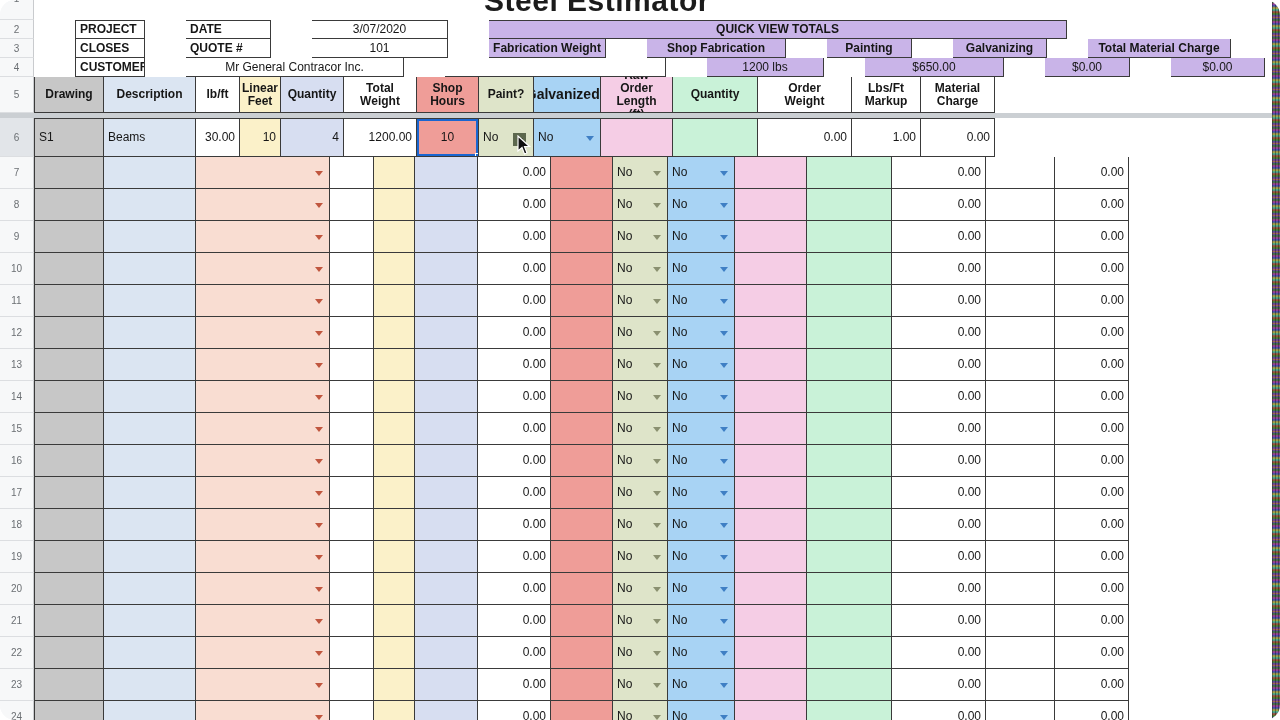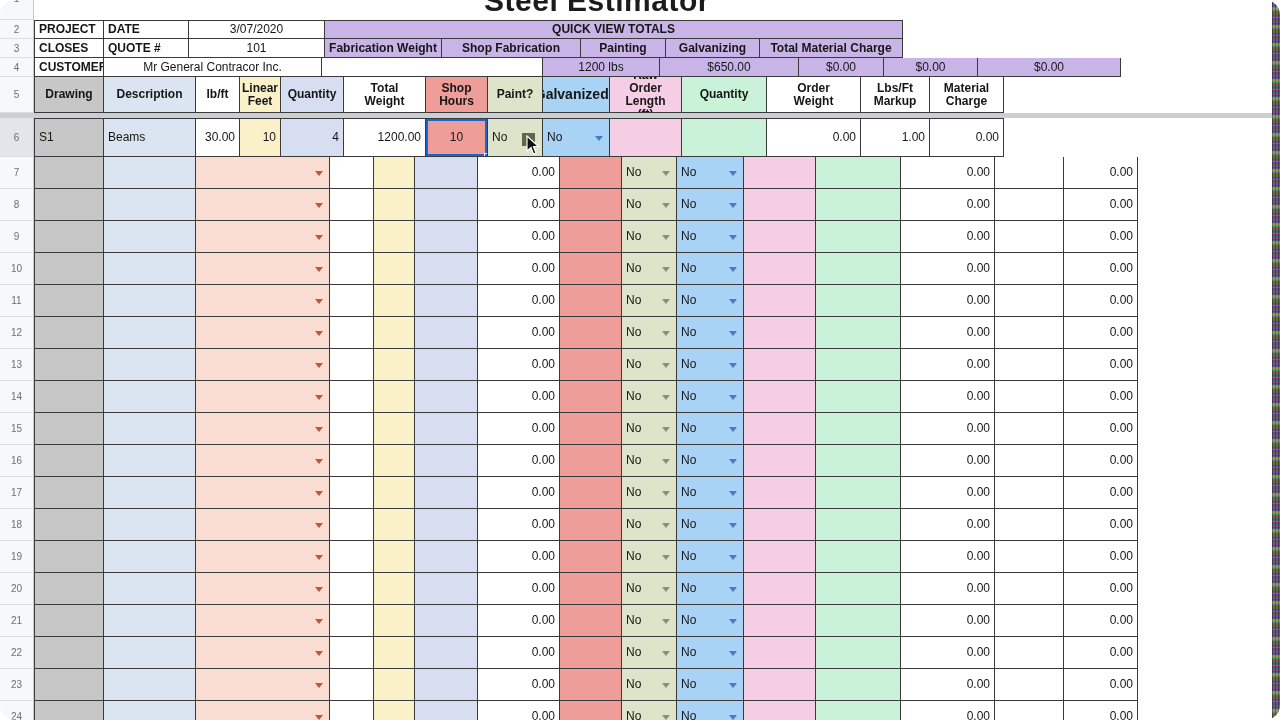--- a/index.html
+++ b/index.html
@@ -20,35 +20,35 @@
     display:flex; align-items:center; overflow:hidden; position:relative;
     font-size:12px; line-height:13px;
   }
   .trow .cell:first-child { border-left:1px solid #3a3a3a; }
   .bold { font-weight:700; }
   .ctr { justify-content:center; text-align:center; }
   .lft { justify-content:flex-start; padding-left:4px; }
   .rgt { justify-content:flex-end; padding-right:4px; }
   
   .w-draw{width:70px}.w-desc{width:92px}.w-mat{width:134px}.w-lbft{width:44px}
-  .w-lin{width:41px}.w-qty{width:63px}.w-tw{width:82px}.w-sh{width:62px}
+  .w-lin{width:41px}.w-qty{width:63px}.w-tw{width:73px}.w-sh{width:62px}
   .w-paint{width:55px}.w-galv{width:67px}.w-raw{width:72px}.w-qty2{width:85px}
   .w-ow{width:94px}.w-lbsft{width:69px}.w-mc{width:74px}
   
   .w-218{width:218px}.w-85{width:85px}.w-136{width:136px}.w-578{width:578px}
   .w-117{width:117px}.w-139{width:139px}.w-85b{width:85px}.w-94{width:94px}.w-143{width:143px}.w-221{width:221px}
   
   .bg-gray{background:#c7c7c7}.bg-desc{background:#dbe5f2}.bg-peach{background:#f9ddd2}
   .bg-yel{background:#fbf1c9}.bg-peri{background:#d7def1}.bg-salmon{background:#ef9d98}
   .bg-sage{background:#dee4c9}.bg-galv{background:#a8d3f4}.bg-pink{background:#f5cde5}
   .bg-mint{background:#c9f2d8}.bg-purple{background:#c9b4e8}.bg-white{background:#ffffff}
   
   .info-table { position:absolute; left:34px; top:20px; }
   .info-table .trow:first-child .cell { border-top:1px solid #3a3a3a; }
-  .info-table .cell { height:19px; }
+  .info-table .cell { height:19px;margin-left:41px; }
   .header-row { position:absolute; left:34px; top:77px; }
   .header-row .cell {
     height:36px; font-weight:700; justify-content:center; text-align:center;
     line-height:13px; padding:13px;
   }
   .header-row .small-h { font-size:14px; }
   .divider { position:absolute; left:0; top:113px; width:1280px; height:5px; background:#cbcfd3; }
   .data-area { position:absolute; left:34px; top:118px; }
   .data-area .trow:first-child .cell { border-top:1px solid #3a3a3a; height:39px; }
   .data-area .cell { height:32px; }

